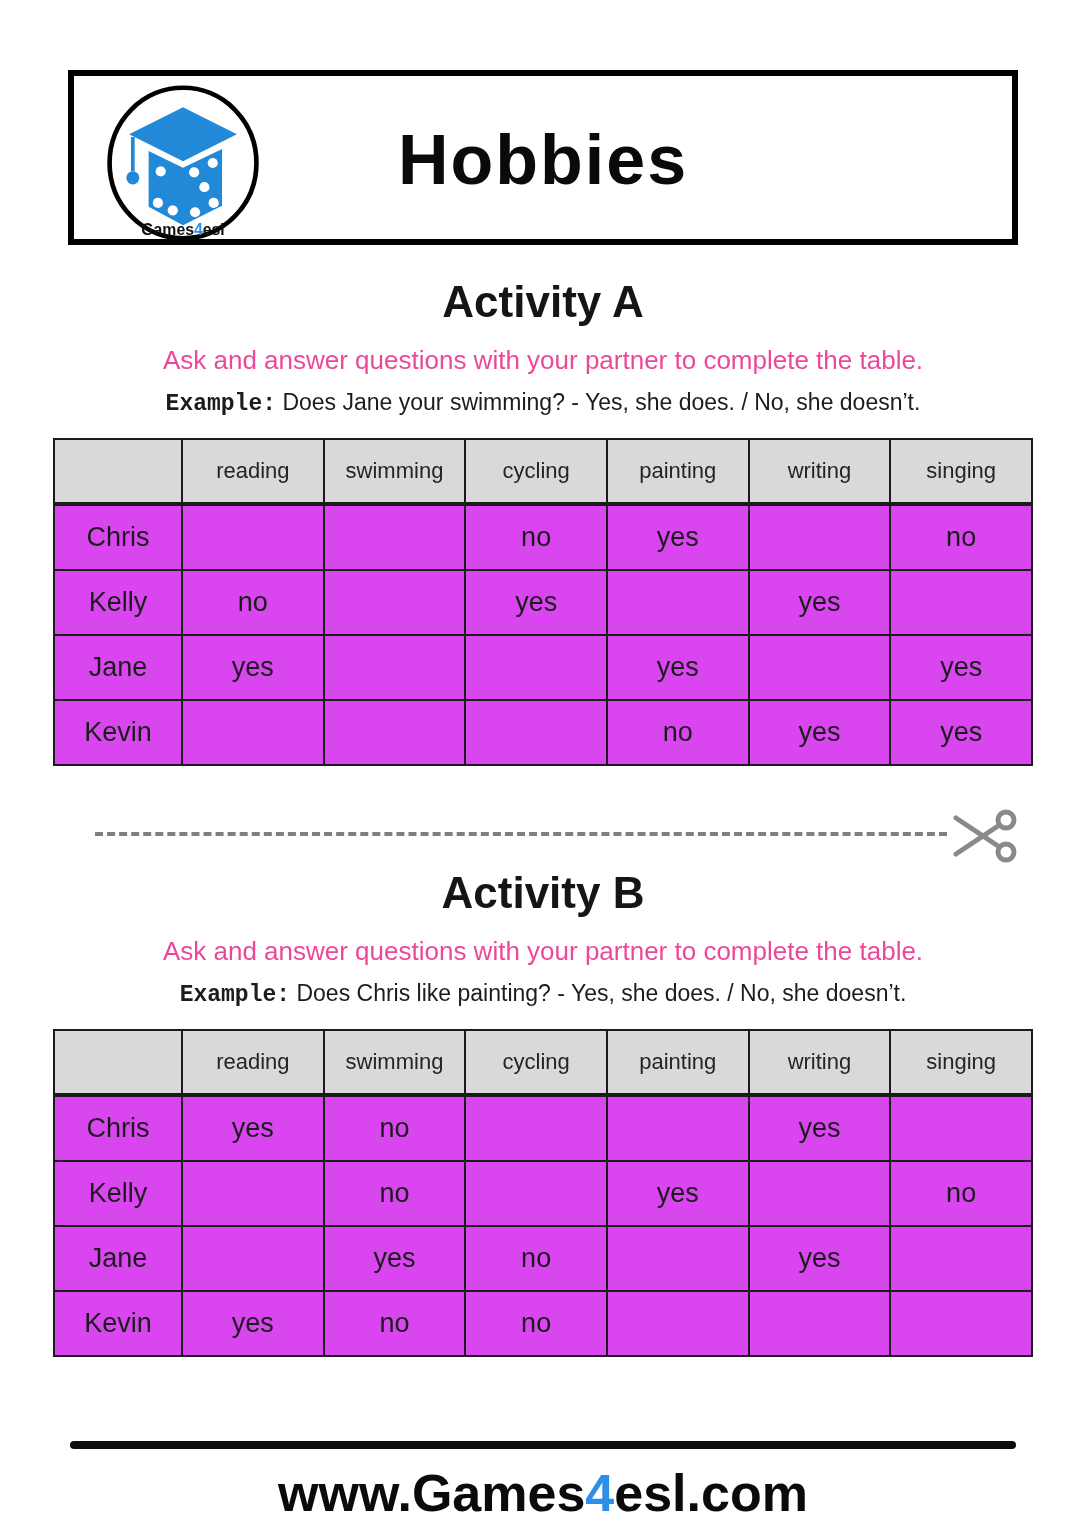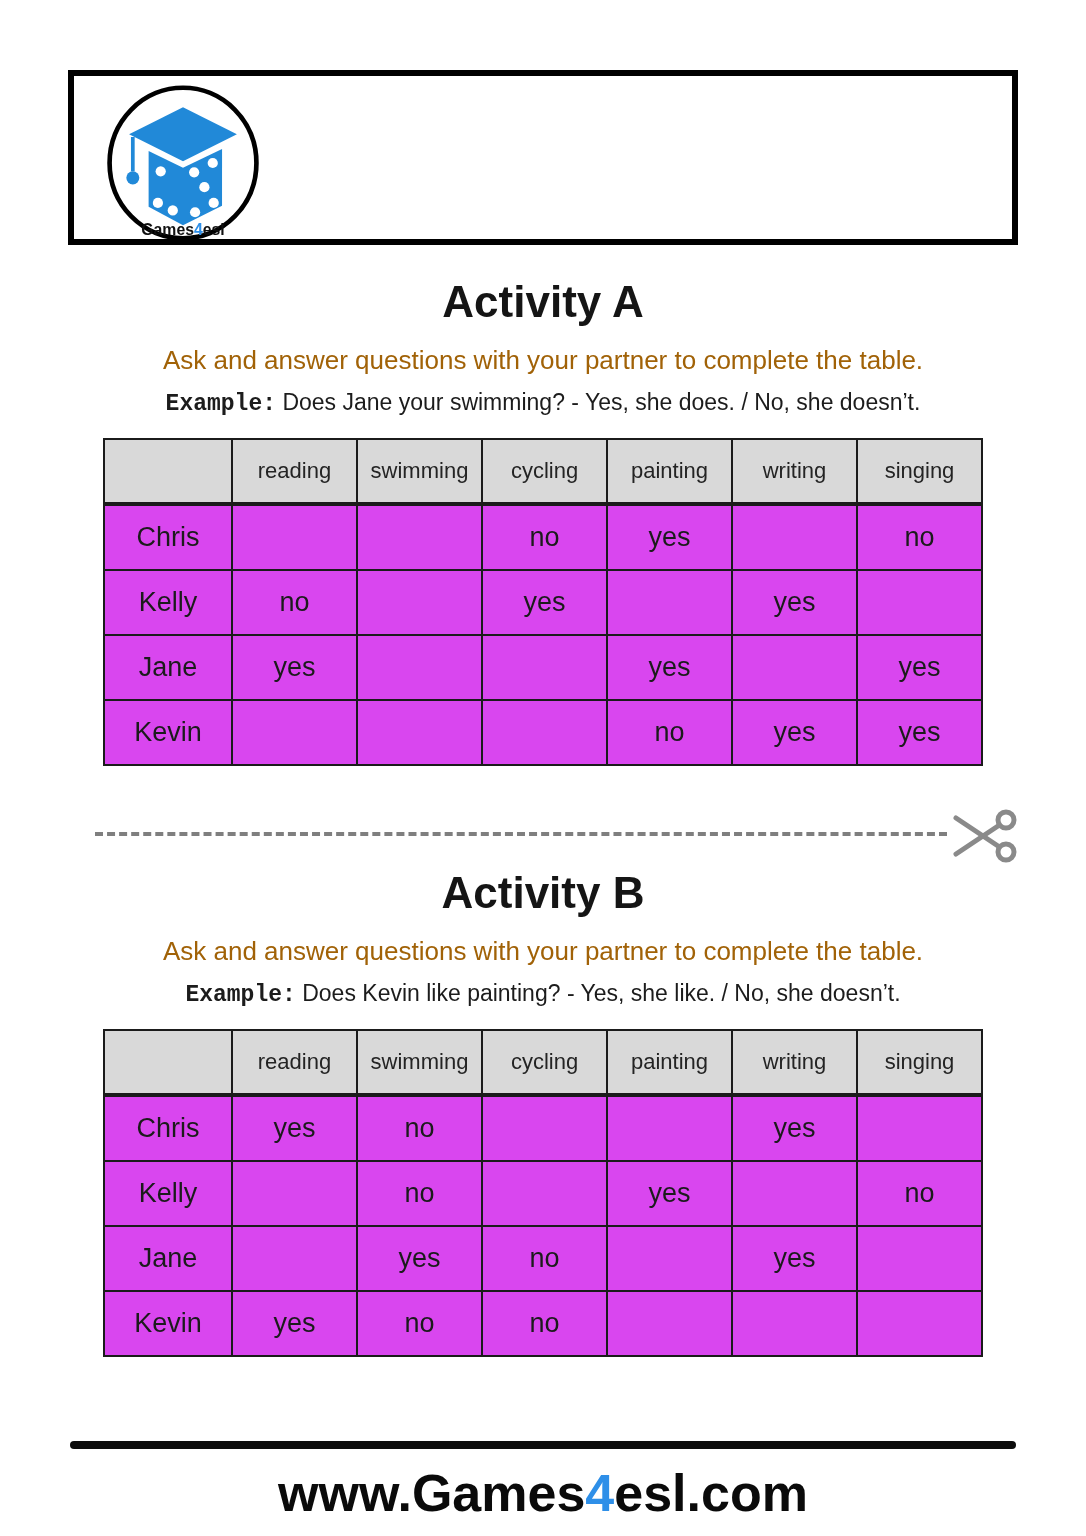--- a/index.html
+++ b/index.html
@@ -12,26 +12,26 @@
   .header-box{
     box-sizing:border-box;width:950px;height:175px;margin:70px auto 0;
     border:6px solid #000;position:relative;background:#fff;
   }
   .logo{position:absolute;left:26px;top:8px;}
   .title-wrap{height:100%;display:flex;flex-direction:column;justify-content:center;align-items:center;padding-top:2px;}
   .doc-title{font-size:70px;font-weight:bold;letter-spacing:2px;line-height:1.0;color:#0a0a0a;}
   .doc-subtitle{font-size:36px;font-weight:normal;margin-top:10px;color:#111;}
   
   .section-heading{text-align:center;font-size:44px;font-weight:bold;margin-top:32px;color:#151515;}
-  .instruction{text-align:center;font-size:26px;margin-top:18px;color:#a16207;}
+  .instruction{text-align:center;font-size:26px;margin-top:18px;color:#ec4899;}
   .example{text-align:center;font-size:23px;margin-top:13px;color:#1c1c1c;}
   .example .bold{font-weight:bold;font-family:Liberation Mono, monospace;}
   
   table.gap-table{
-    width:880px;margin:21px auto 12px;border-collapse:collapse;table-layout:fixed;
+    width:980px;margin:21px auto 12px;border-collapse:collapse;table-layout:fixed;
   }
   .gap-table th,.gap-table td{border:2.5px solid #1b1b1b;padding:0;text-align:center;}
   .gap-table thead th{
     background:#d9d9d9;height:62px;font-size:22px;font-weight:normal;
     border-bottom-width:4px;color:#242424;
   }
   .gap-table tbody td{height:63px;font-size:27px;background:#d946ef;color:#1b1b1b;}
   .gap-table col.namecol{width:128px;}
   
   .divider{
@@ -70,20 +70,21 @@
       <circle cx="118" cy="128" r="5.5" fill="#ffffff"></circle>
 
       <polygon points="85,25 27,54 85,83 143,54" fill="#2189d8"></polygon>
 
       <text x="85" y="163" text-anchor="middle" font-size="17" font-weight="bold" font-family="Liberation Sans, sans-serif">
         <tspan fill="#111111">Games</tspan><tspan fill="#2e8fe8">4</tspan><tspan fill="#111111">esl</tspan>
       </text>
     </svg>
   </div>
   <div class="title-wrap">
+    <div class="doc-title">Hobbies</div>
   </div>
 </div>
 
 <div class="section-heading">Activity A</div>
 <div class="instruction">Ask and answer questions with your partner to complete the table.</div>
 <div class="example"><span class="bold">Example:</span><span> Does Jane your swimming? - Yes, she does. / No, she doesn’t.</span></div>
 
 <table class="gap-table">
   <colgroup>
       <col class="namecol">
@@ -151,21 +152,21 @@
       <line x1="5" y1="11" x2="47" y2="39" stroke="#8a8a8a" stroke-width="5" stroke-linecap="round"></line>
       <line x1="5" y1="47" x2="47" y2="19" stroke="#8a8a8a" stroke-width="5" stroke-linecap="round"></line>
       <circle cx="55" cy="45" r="8" fill="none" stroke="#8a8a8a" stroke-width="5"></circle>
       <circle cx="55" cy="13" r="8" fill="none" stroke="#8a8a8a" stroke-width="5"></circle>
     </svg>
   </span>
 </div>
 
 <div class="section-heading">Activity B</div>
 <div class="instruction">Ask and answer questions with your partner to complete the table.</div>
-<div class="example"><span class="bold">Example:</span><span> Does Kevin like painting? - Yes, she like. / No, she doesn’t.</span></div>
+<div class="example"><span class="bold">Example:</span><span> Does Chris like painting? - Yes, she does. / No, she doesn’t.</span></div>
 
 <table class="gap-table">
   <colgroup>
       <col class="namecol">
       <col>
       <col>
       <col>
       <col>
       <col>
       <col>

